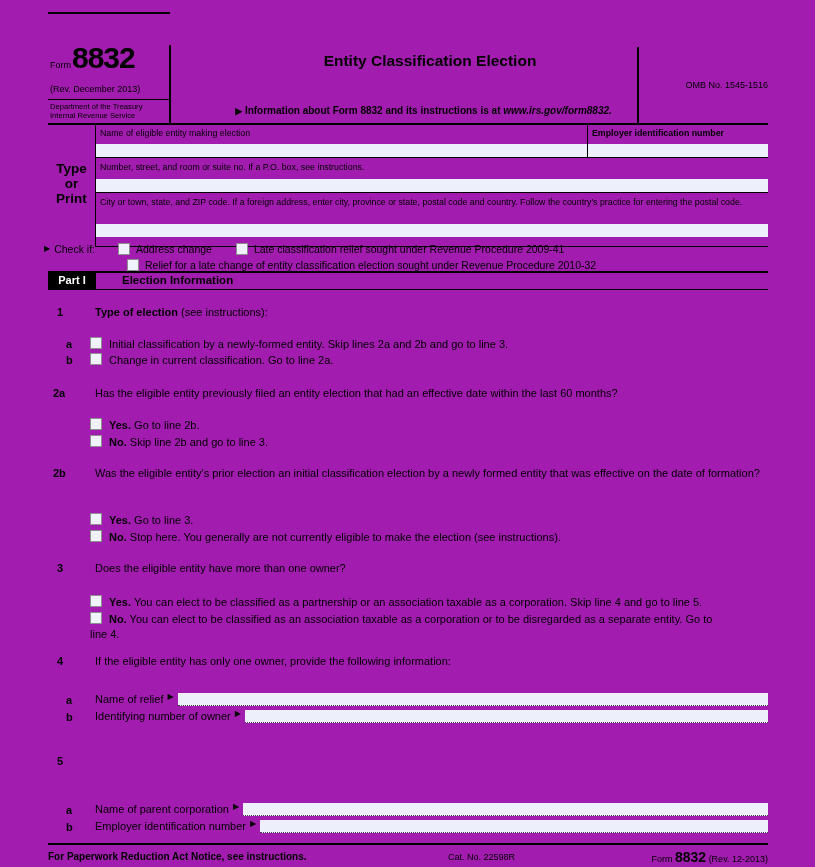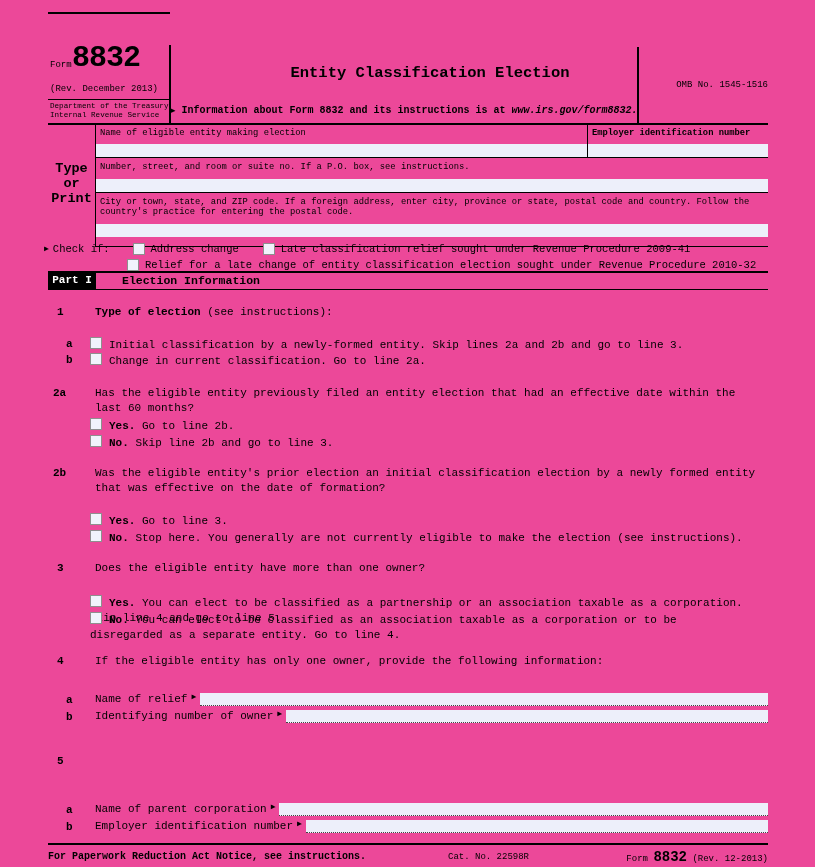--- a/index.html
+++ b/index.html
@@ -1,31 +1,31 @@
 <!DOCTYPE html>
 <html><head>
 <meta charset="utf-8">
 <style>
   html,body{margin:0;padding:0;background:#fff;}
-  .page{position:relative;width:815px;height:867px;background:#ec4899;
-        font-family:Liberation Mono, monospace;color:#000;overflow:hidden;}
+  .page{position:relative;width:815px;height:867px;background:#a21caf;
+        font-family:Liberation Sans, sans-serif;color:#000;overflow:hidden;}
   .abs{position:absolute;}
   b{font-weight:bold;}
   
   .top-rule{left:48px;top:12px;width:122px;height:2px;background:#000;}
   .vline1{left:169px;top:45px;width:2px;height:80px;background:#000;}
   .vline2{left:637px;top:47px;width:1.5px;height:78px;background:#000;}
   .hdr-bottom{left:48px;top:123px;width:720px;height:2px;background:#000;}
   .hdr-left-rule{left:48px;top:99px;width:121px;height:1px;background:#000;}
   .form-word{left:50px;top:60px;font-size:9px;}
   .form-num{left:72px;top:41px;font-size:30px;font-weight:bold;letter-spacing:-1px;}
   .form-rev{left:50px;top:84px;font-size:9px;}
   .form-dept{left:50px;top:102px;font-size:7.6px;line-height:9px;}
-  .form-title{left:170px;top:64px;width:520px;text-align:center;font-size:15.5px;font-weight:bold;}
-  .form-info{left:170px;top:105px;width:507px;text-align:left;font-size:10px;font-weight:bold;}
+  .form-title{left:170px;top:52px;width:520px;text-align:center;font-size:15.5px;font-weight:bold;}
+  .form-info{left:170px;top:105px;width:507px;text-align:center;font-size:10px;font-weight:bold;}
   .form-info .arr{font-size:9px;}
   .form-info .url{font-style:italic;}
   .omb{left:637px;top:80px;width:131px;text-align:right;font-size:9px;}
   
   .typeprint{left:48px;top:161px;width:47px;text-align:center;font-weight:bold;font-size:13.5px;line-height:15px;}
   .ent{left:95px;top:125px;width:673px;height:122px;border-left:1.5px solid #000;border-bottom:1.5px solid #000;box-sizing:border-box;}
   .ent .row{position:absolute;left:0;width:100%;box-sizing:border-box;}
   .ent .row1{top:0;height:33px;border-bottom:1.5px solid #000;}
   .ent .row2{top:34.5px;height:33px;border-bottom:1.5px solid #000;}
   .ent .row3{top:69px;height:42.5px;}

